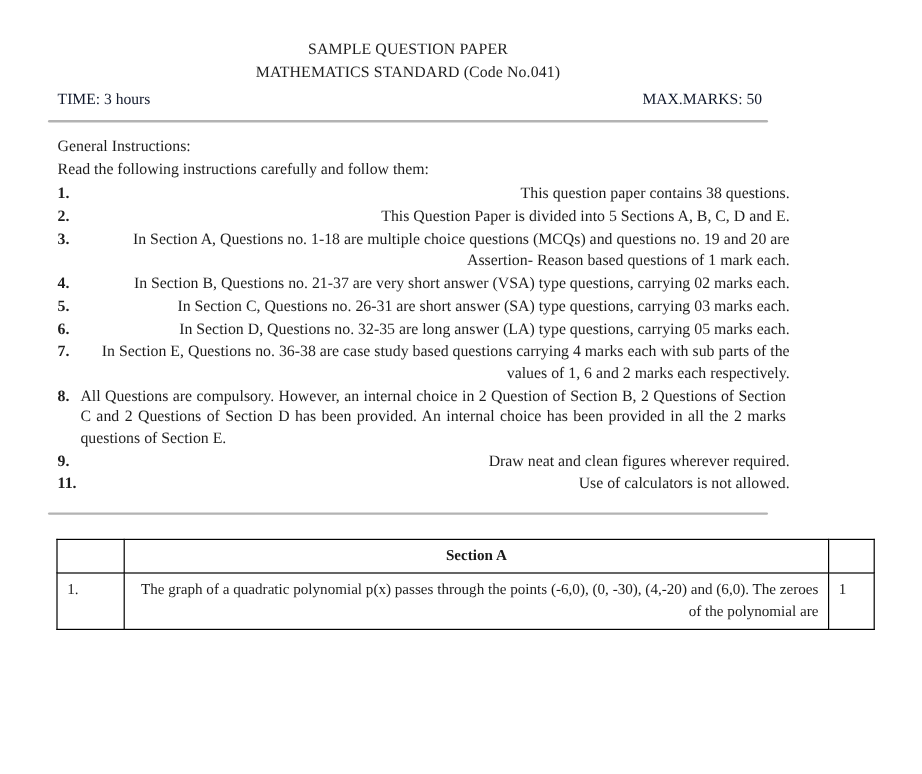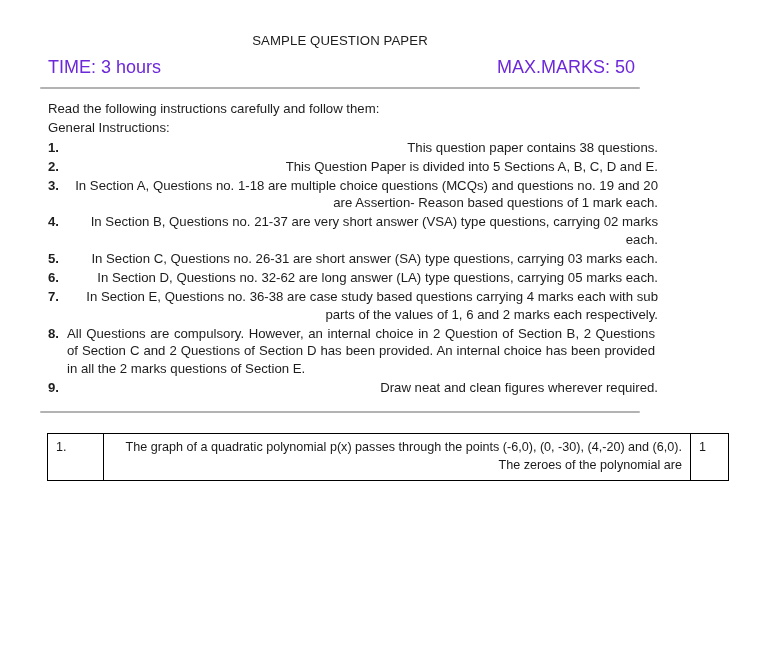--- a/index.html
+++ b/index.html
@@ -12,42 +12,43 @@
     height: 645px;
     overflow: hidden;
     font-family: "Liberation Sans", sans-serif;
     color: #1a1a1a;
     -webkit-font-smoothing: antialiased;
   }
   .page {
     position: relative;
     width: 680px;
     height: 645px;
+    font-family: Liberation Serif, serif;
   }
 
   
   .doc-header {
     padding-top: 32px;
     text-align: center;
     line-height: 1.42;
   }
   .doc-header .hline {
     font-size: 13.2px;
     letter-spacing: 0.1px;
     color: #1d1d1d;
   }
 
   
   .meta-row {
     display: flex;
     justify-content: space-between;
     align-items: baseline;
     padding: 6px 45px 0 48px;
-    font-size: 18px;
-    color: #6d28d9;
+    font-size: 13px;
+    color: #0f172a;
   }
 
   
   .rule {
     height: 2px;
     background: #b3b3b3;
     margin: 9px 40px 0 40px;
     border-radius: 1px;
   }
   .rule.second { margin-top: 15px; }
@@ -118,32 +119,33 @@
   td.q-marks { text-align: left; }
   td.q-body { text-align: right; }
 </style>
 </head>
 <body>
 
 <div class="page">
 
   <div class="doc-header">
     <div class="hline">SAMPLE QUESTION PAPER</div>
+    <div class="hline">MATHEMATICS STANDARD (Code No.041)</div>
   </div>
 
   <div class="meta-row">
     <span>TIME: 3 hours</span>
     <span>MAX.MARKS: 50</span>
   </div>
 
   <div class="rule"></div>
 
   <div class="instructions">
+    <p class="instr-lead">General Instructions:</p>
     <p class="instr-lead">Read the following instructions carefully and follow them:</p>
-    <p class="instr-lead">General Instructions:</p>
 
     <ol class="instr-list">
       <li>
         <span class="num">1.</span>
         <span class="txt">This question paper contains 38 questions.</span>
       </li>
       <li>
         <span class="num">2.</span>
         <span class="txt">This Question Paper is divided into  5 Sections A, B, C, D and E.</span>
       </li>
@@ -154,48 +156,57 @@
       <li>
         <span class="num">4.</span>
         <span class="txt">In Section B, Questions no. 21-37 are very short answer (VSA) type questions, carrying 02 marks each.</span>
       </li>
       <li>
         <span class="num">5.</span>
         <span class="txt">In Section C, Questions no. 26-31 are short answer (SA) type questions, carrying 03 marks each.</span>
       </li>
       <li>
         <span class="num">6.</span>
-        <span class="txt">In Section D, Questions no. 32-62 are long answer (LA) type questions, carrying 05 marks each.</span>
+        <span class="txt">In Section D, Questions no. 32-35 are long answer (LA) type questions, carrying 05 marks each.</span>
       </li>
       <li>
         <span class="num">7.</span>
         <span class="txt">In Section E, Questions no. 36-38 are case study based questions carrying 4 marks each with sub parts of the values of 1, 6 and 2 marks each respectively.</span>
       </li>
       <li class="justify">
         <span class="num">8.</span>
         <span class="txt">All Questions are compulsory. However, an internal choice in 2 Question of Section B, 2 Questions of Section C and 2 Questions of Section D has been provided. An internal choice has been provided in all the 2 marks questions of Section E.</span>
       </li>
       <li>
         <span class="num">9.</span>
         <span class="txt">Draw neat and clean figures wherever required.</span>
+      </li>
+      <li class="wide">
+        <span class="num">11.</span>
+        <span class="txt">Use of calculators is not allowed.</span>
       </li>
     </ol>
   </div>
 
   <div class="rule second"></div>
 
   <div class="qtable-wrap">
     <table class="qtable">
       <colgroup>
         <col class="col-num">
         <col class="col-body">
         <col class="col-marks">
       </colgroup>
       <tbody>
         <tr>
+          <td></td>
+          <td class="section-head">Section A</td>
+          <td></td>
+        </tr>
+        <tr>
           <td class="q-num">1.</td>
           <td class="q-body">The graph of a quadratic polynomial p(x) passes through the points (-6,0), (0, -30), (4,-20) and (6,0). The zeroes of the polynomial are</td>
           <td class="q-marks">1</td>
         </tr>
       </tbody>
     </table>
   </div>
 
 </div>
 

